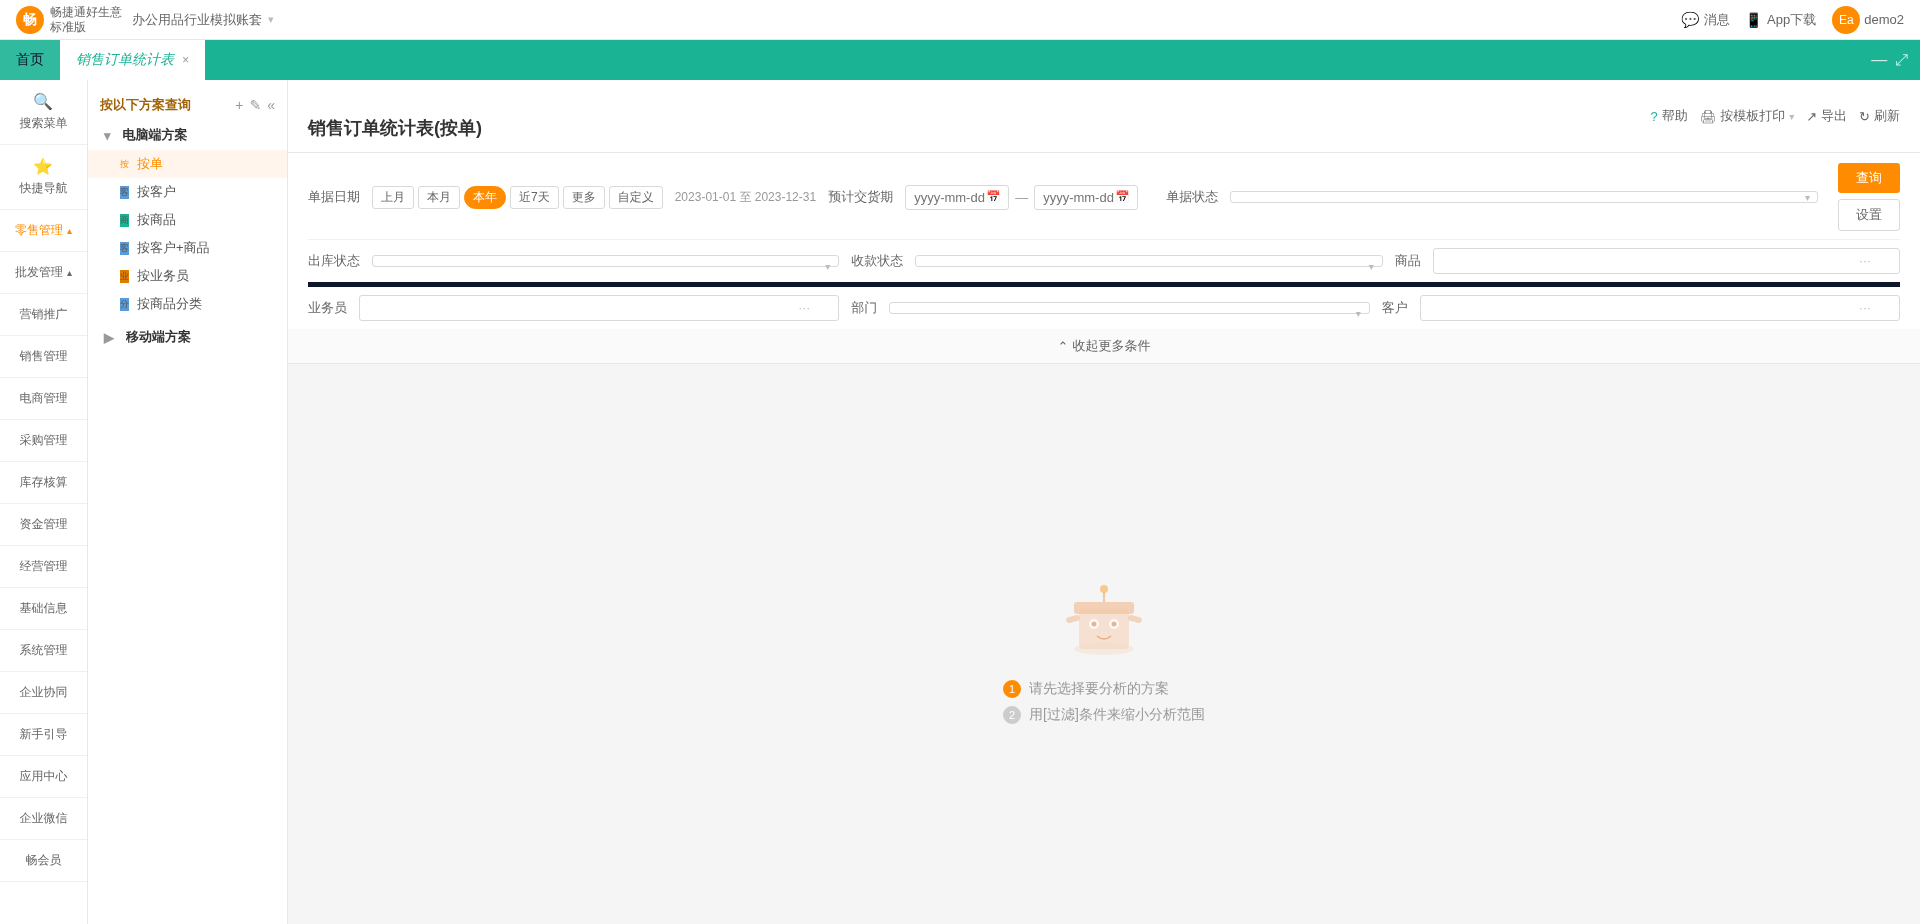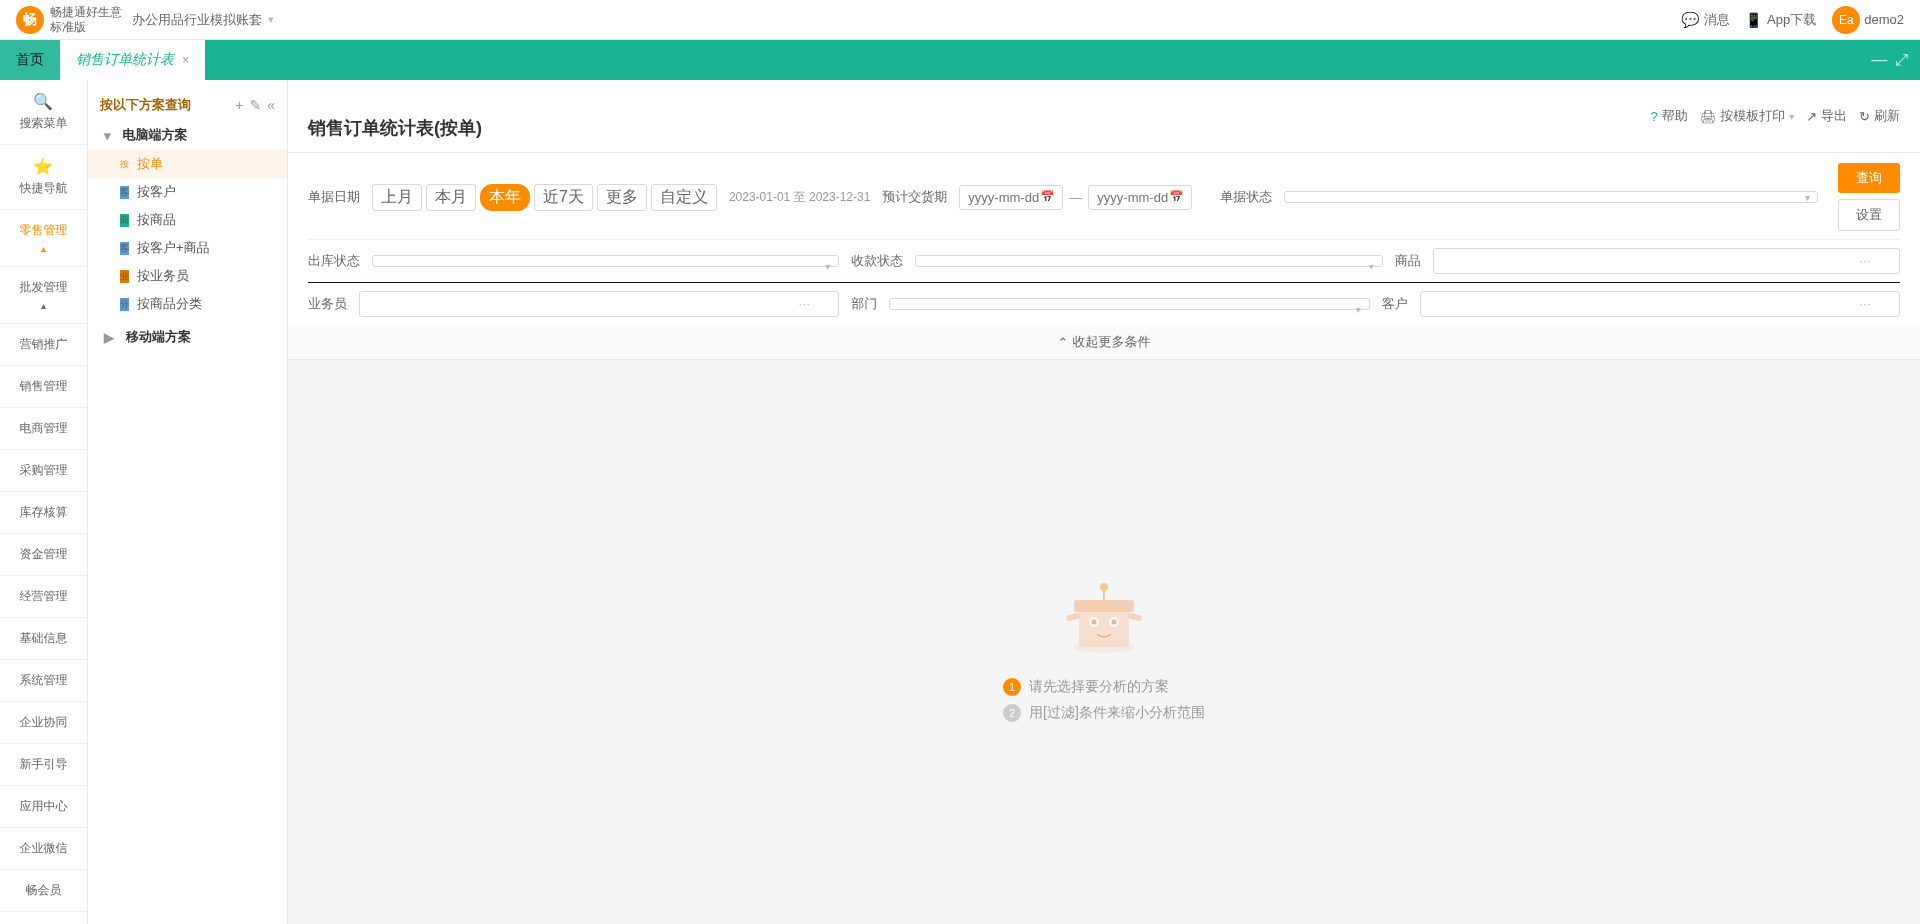--- a/index.html
+++ b/index.html
@@ -77,21 +77,21 @@
       color: #666;
       font-size: 12px;
       border-bottom: 1px solid #f0f0f0;
       display: flex;
       flex-direction: column;
       align-items: center;
       gap: 4px;
     }
     .sidebar-item.active { color: #ff8c00; }
     .sidebar-item .s-icon { font-size: 16px; }
-    .sidebar-item.has-arrow { flex-direction: column; justify-content: center; gap: 4px; padding: 12px 8px; text-align: right; }
+    .sidebar-item.has-arrow { flex-direction: row; justify-content: center; gap: 4px; padding: 12px 8px; text-align: right; }
 
     
     .left-panel {
       width: 200px;
       background: #fff;
       border-right: 1px solid #e8e8e8;
       padding: 10px 0;
     }
     .left-panel-header {
       display: flex;
@@ -145,21 +145,21 @@
     .page-title { font-size: 18px; font-weight: bold; color: #333; padding-bottom: 12px; margin-top: 24px; }
     .page-header-actions { display: flex; align-items: center; gap: 12px; padding-bottom: 12px; color: #666; font-size: 13px; }
     .page-header-action { display: flex; align-items: center; gap: 4px; cursor: pointer; }
     .filter-label { color: #666; font-size: 13px; white-space: nowrap; }
     .filter-date-btns { display: flex; align-items: center; gap: 4px; }
     .date-btn {
       padding: 2px 8px;
       border: 1px solid #d9d9d9;
       border-radius: 3px;
       cursor: pointer;
-      font-size: 16px;
+      font-size: 12px;
       background: #fff;
       color: #666;
     }
     .date-btn.active { background: #ff8c00; color: white; border-color: #ff8c00; border-radius: 12px; }
     .date-input {
       border: 1px solid #d9d9d9;
       border-radius: 3px;
       padding: 4px 8px;
       font-size: 13px;
       color: #999;
@@ -465,21 +465,21 @@
             <span style="position:absolute;right:8px;color:#bbb;font-size:10px;">▾</span>
           </div>
         </div>
 
         <div class="query-btn-area">
           <button class="btn-primary">查询</button>
           <button class="btn-secondary">设置</button>
         </div>
       </div>
 
-      <div style="display:grid;grid-template-columns:auto 1fr auto 1fr auto 1fr;align-items:center;gap:12px;padding:8px 0;border-bottom:1px solid #0f172a;">
+      <div style="display:grid;grid-template-columns:auto 1fr auto 1fr auto 1fr;align-items:center;gap:12px;padding:8px 0;border-bottom:5px solid #0f172a;">
         <span class="filter-label">出库状态</span>
         <div style="position:relative;">
           <div style="border:1px solid #d9d9d9;border-radius:3px;background:#fff;padding:5px 28px 5px 8px;cursor:pointer;color:#999;font-size:13px;position:relative;">
             <span style="color:#999;"></span>
             <span style="position:absolute;right:8px;color:#bbb;font-size:10px;">▾</span>
           </div>
         </div>
 
         <span class="filter-label">收款状态</span>
         <div style="position:relative;">

